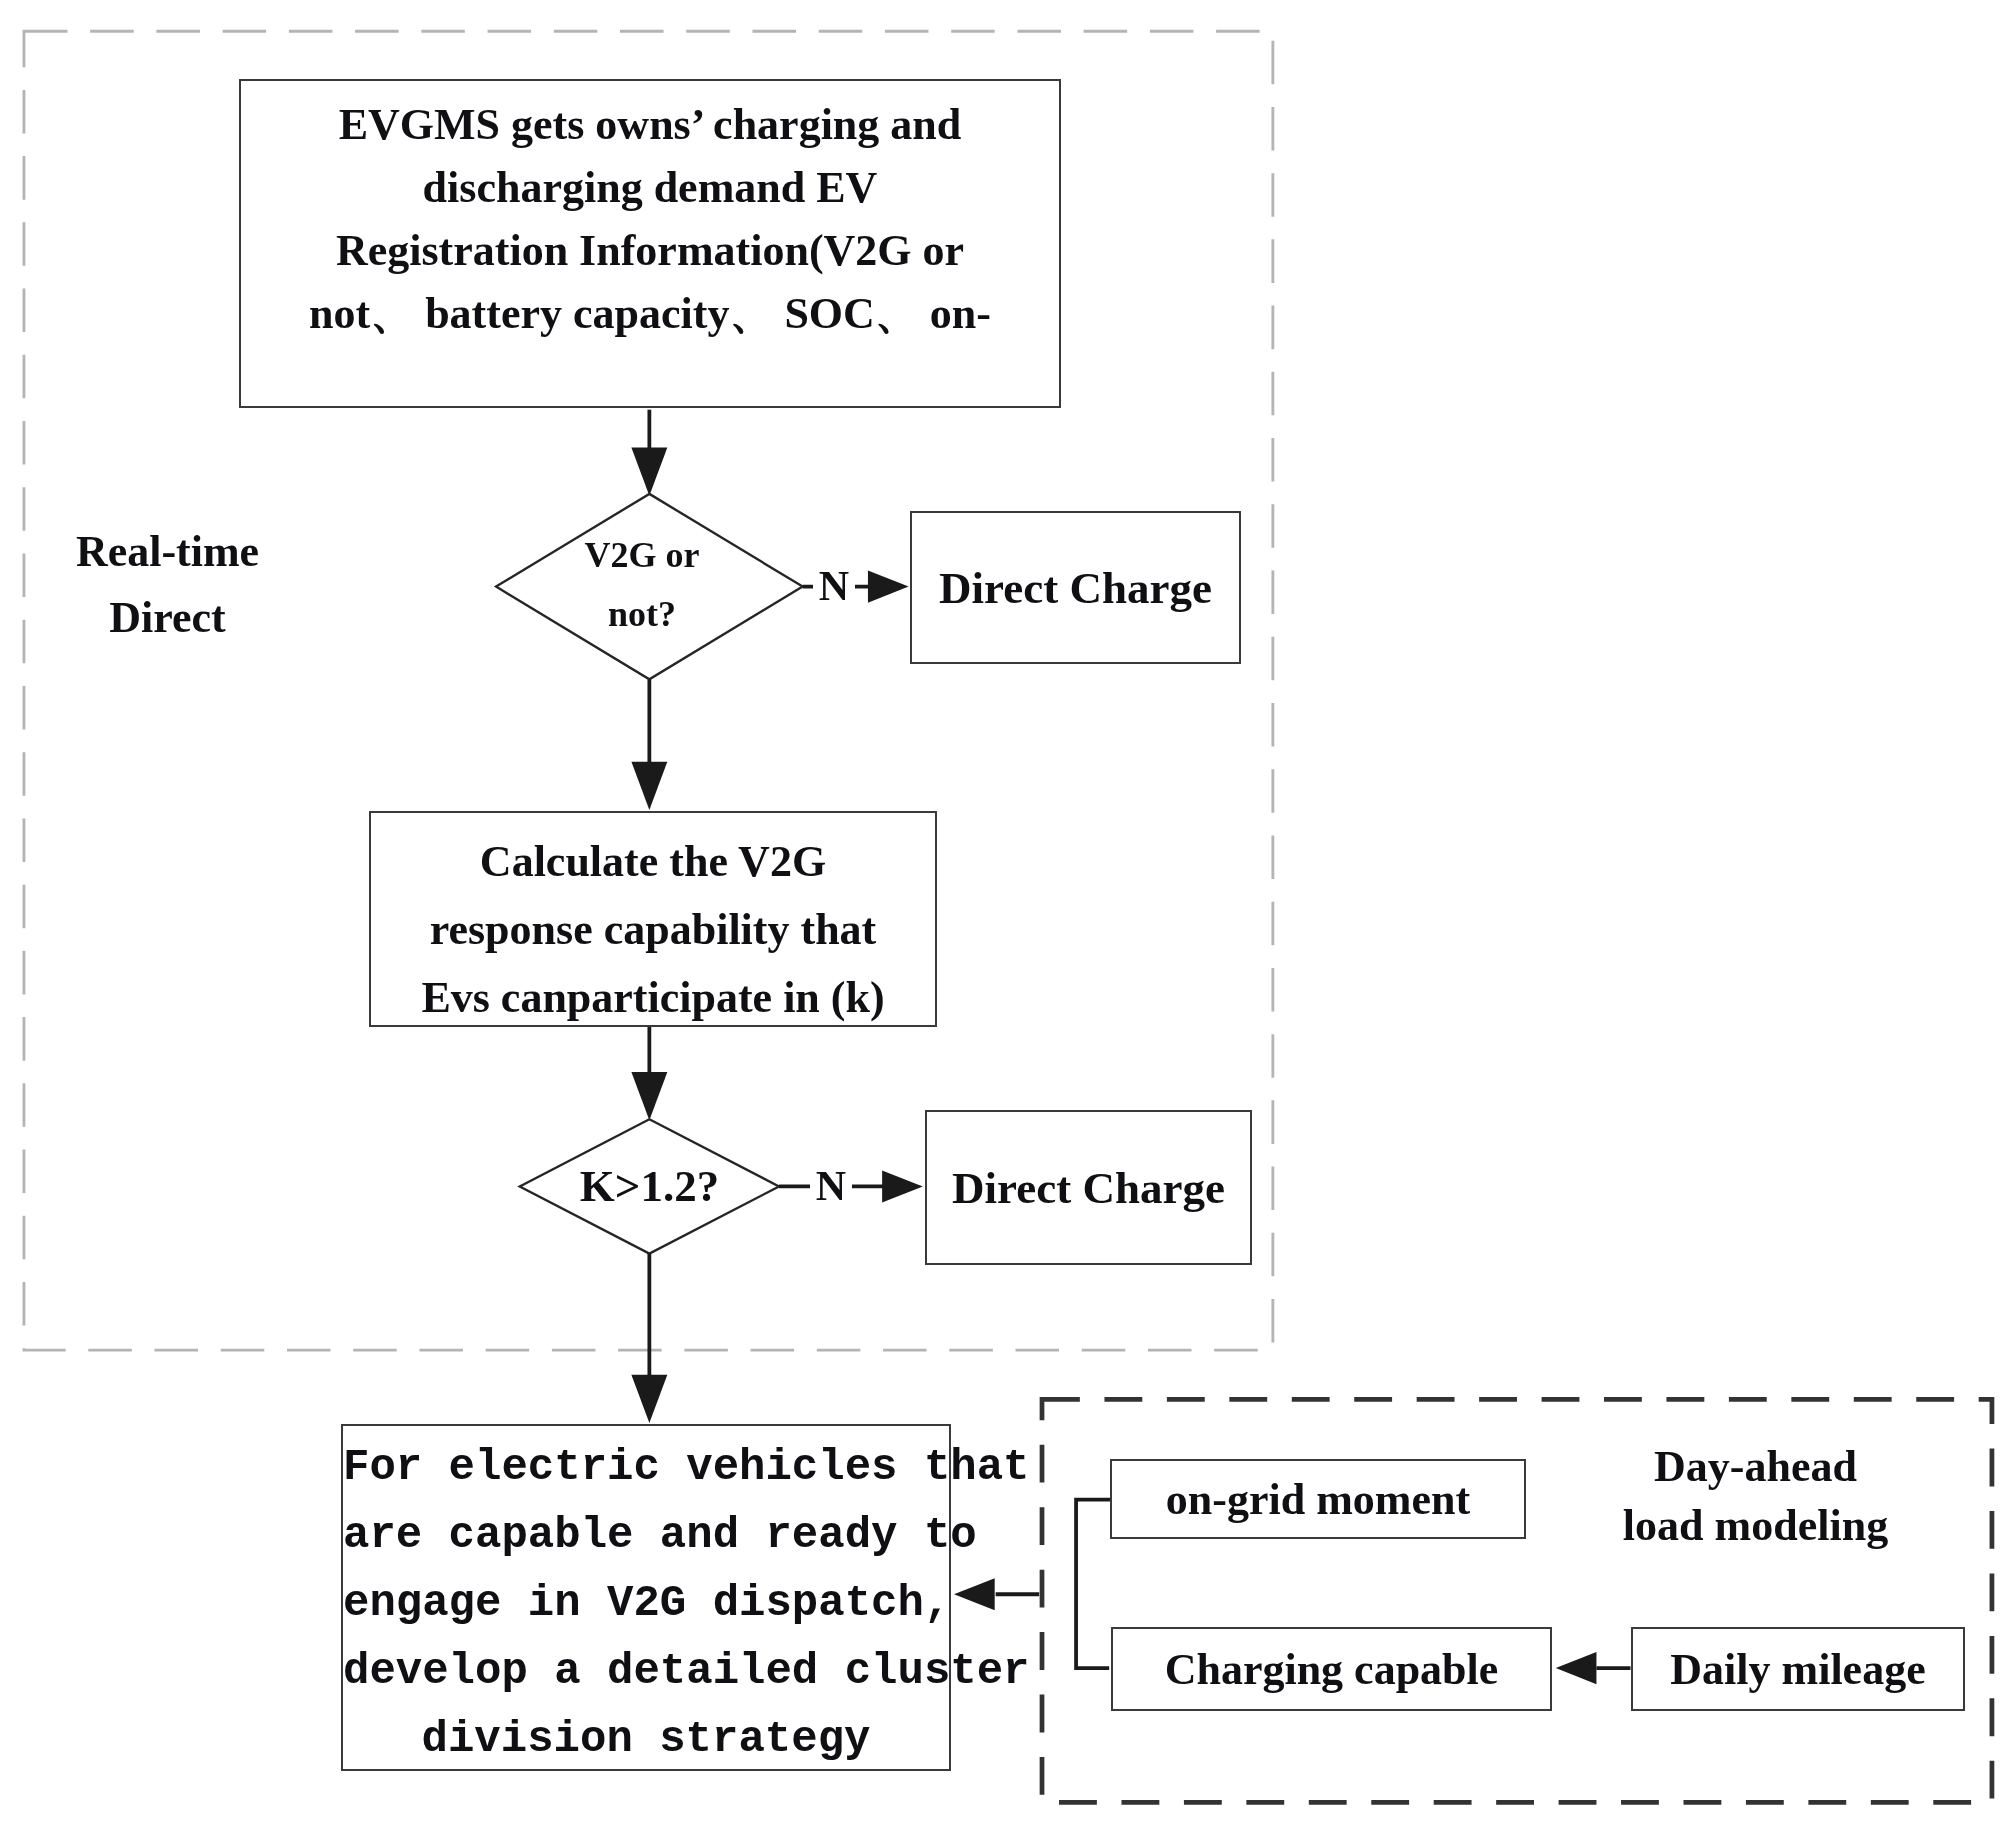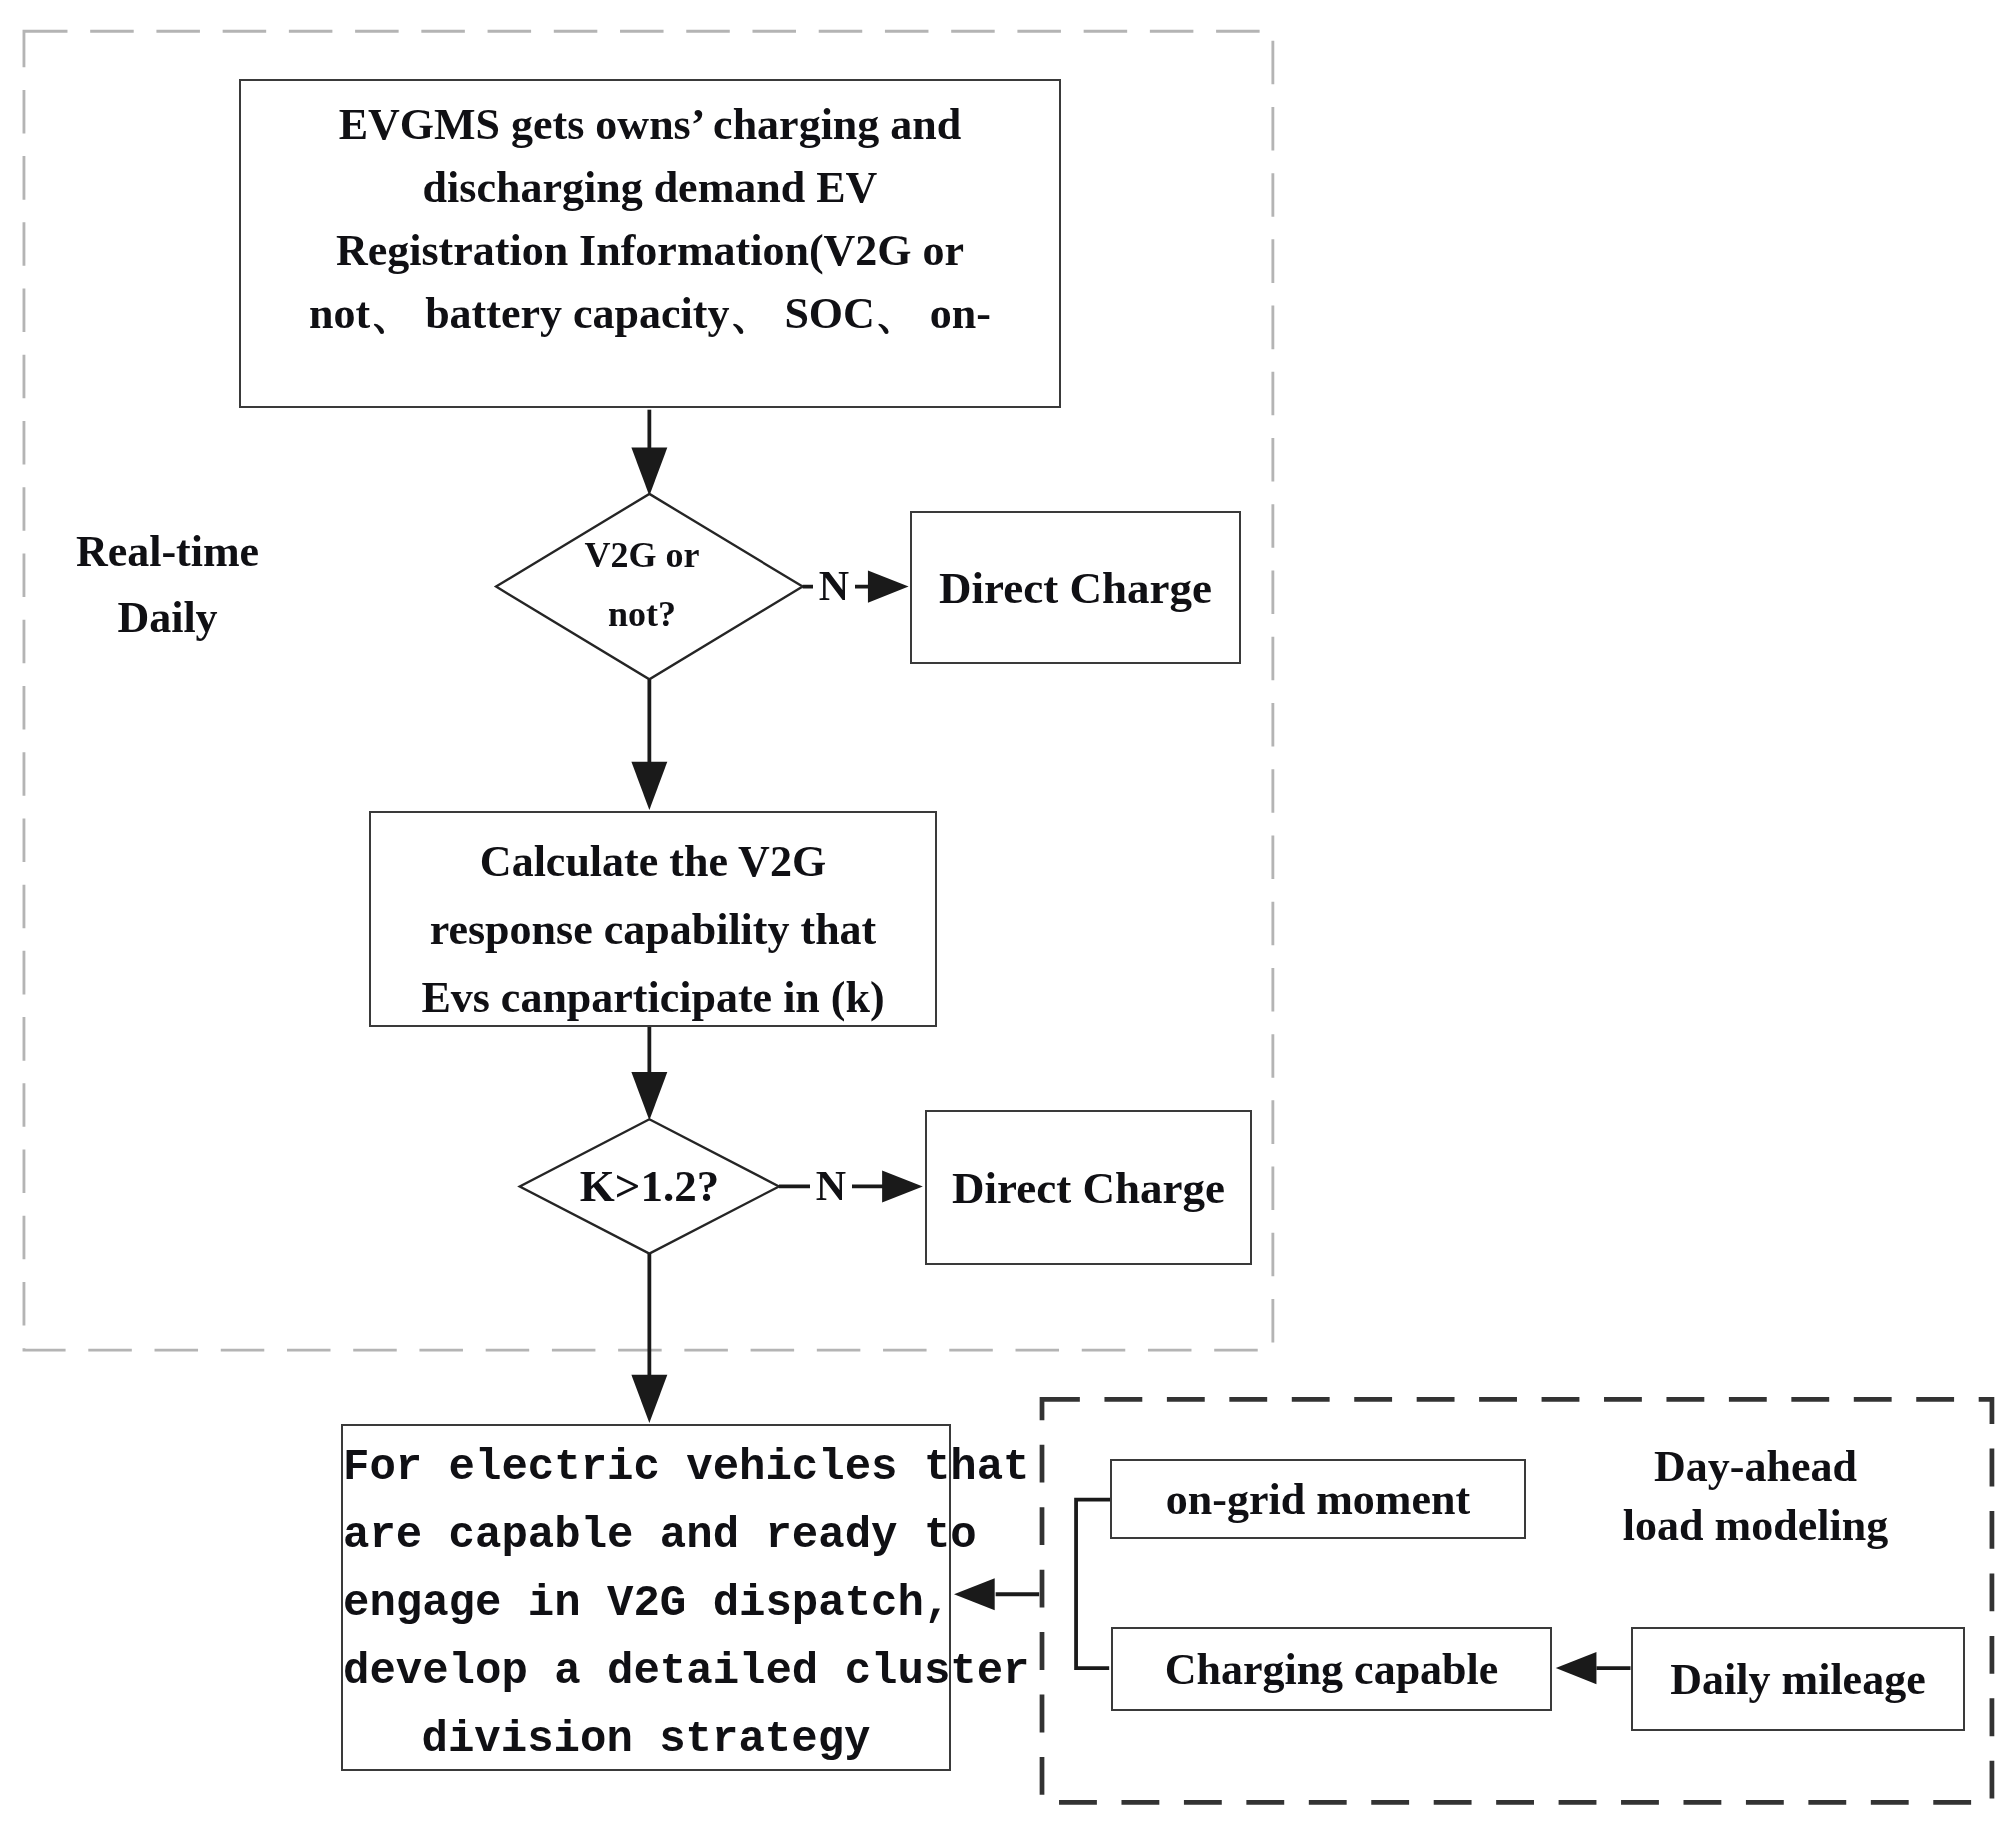--- a/index.html
+++ b/index.html
@@ -29,21 +29,21 @@
     white-space:nowrap;
   }
   
   .top-box{left:239px;top:79px;width:822px;height:329px;font-size:44px;line-height:63px;padding-top:12px;}
   .calc-box{left:369px;top:811px;width:568px;height:216px;font-size:44px;line-height:68px;padding-top:15px;}
   .cluster-box{left:341px;top:1424px;width:610px;height:347px;font-size:44px;line-height:68px;padding-top:7px;font-family:Liberation Mono, monospace;}
   .dc1{left:910px;top:511px;width:331px;height:153px;font-size:45px;}
   .dc2{left:925px;top:1110px;width:327px;height:155px;font-size:45px;}
   .ongrid{left:1110px;top:1459px;width:416px;height:80px;font-size:44px;}
   .charging{left:1111px;top:1627px;width:441px;height:84px;font-size:44px;}
-  .daily{left:1631px;top:1627px;width:334px;height:104px;font-size:44px;}
+  .daily{left:1631px;top:1627px;width:334px;height:84px;font-size:44px;}
   
   .d1-text{left:519px;top:526px;width:246px;height:121px;font-size:36px;line-height:59px;}
   .d2-text{left:536px;top:1160px;width:227px;height:53px;font-size:45px;line-height:53px;}
   
   .n-label{background:#ffffff;font-size:42px;font-weight:bold;text-align:center;position:absolute;}
   .n1{left:813px;top:564px;width:42px;height:45px;line-height:45px;}
   .n2{left:810px;top:1164px;width:42px;height:45px;line-height:45px;}
   
   .realtime-label{left:47px;top:519px;width:241px;font-size:44px;line-height:66px;}
   .dayahead-label{left:1552px;top:1437px;width:407px;font-size:44px;line-height:59px;}
@@ -84,21 +84,21 @@
     <polygon points="1008,1685 1051,1668 1051,1702" fill="#1a1a1a"></polygon>
 
     <line x1="1723" y1="1763" x2="1687" y2="1763" stroke="#1a1a1a" stroke-width="4"></line>
     <polygon points="1644,1763 1687,1746 1687,1780" fill="#1a1a1a"></polygon>
 
     <polyline points="1173,1585 1137,1585 1137,1763 1172,1763" fill="none" stroke="#1a1a1a" stroke-width="4"></polyline>
   </svg>
 
   <div class="label realtime-label">
     <div>Real-time</div>
-    <div>Daily</div>
+    <div>Direct</div>
   </div>
   <div class="label dayahead-label">
     <div>Day-ahead</div>
     <div>load modeling</div>
   </div>
 
   <div class="box top-box">
     <div class="ln">EVGMS gets owns’ charging and</div>
     <div class="ln">discharging demand EV</div>
     <div class="ln">Registration Information(V2G or</div>

